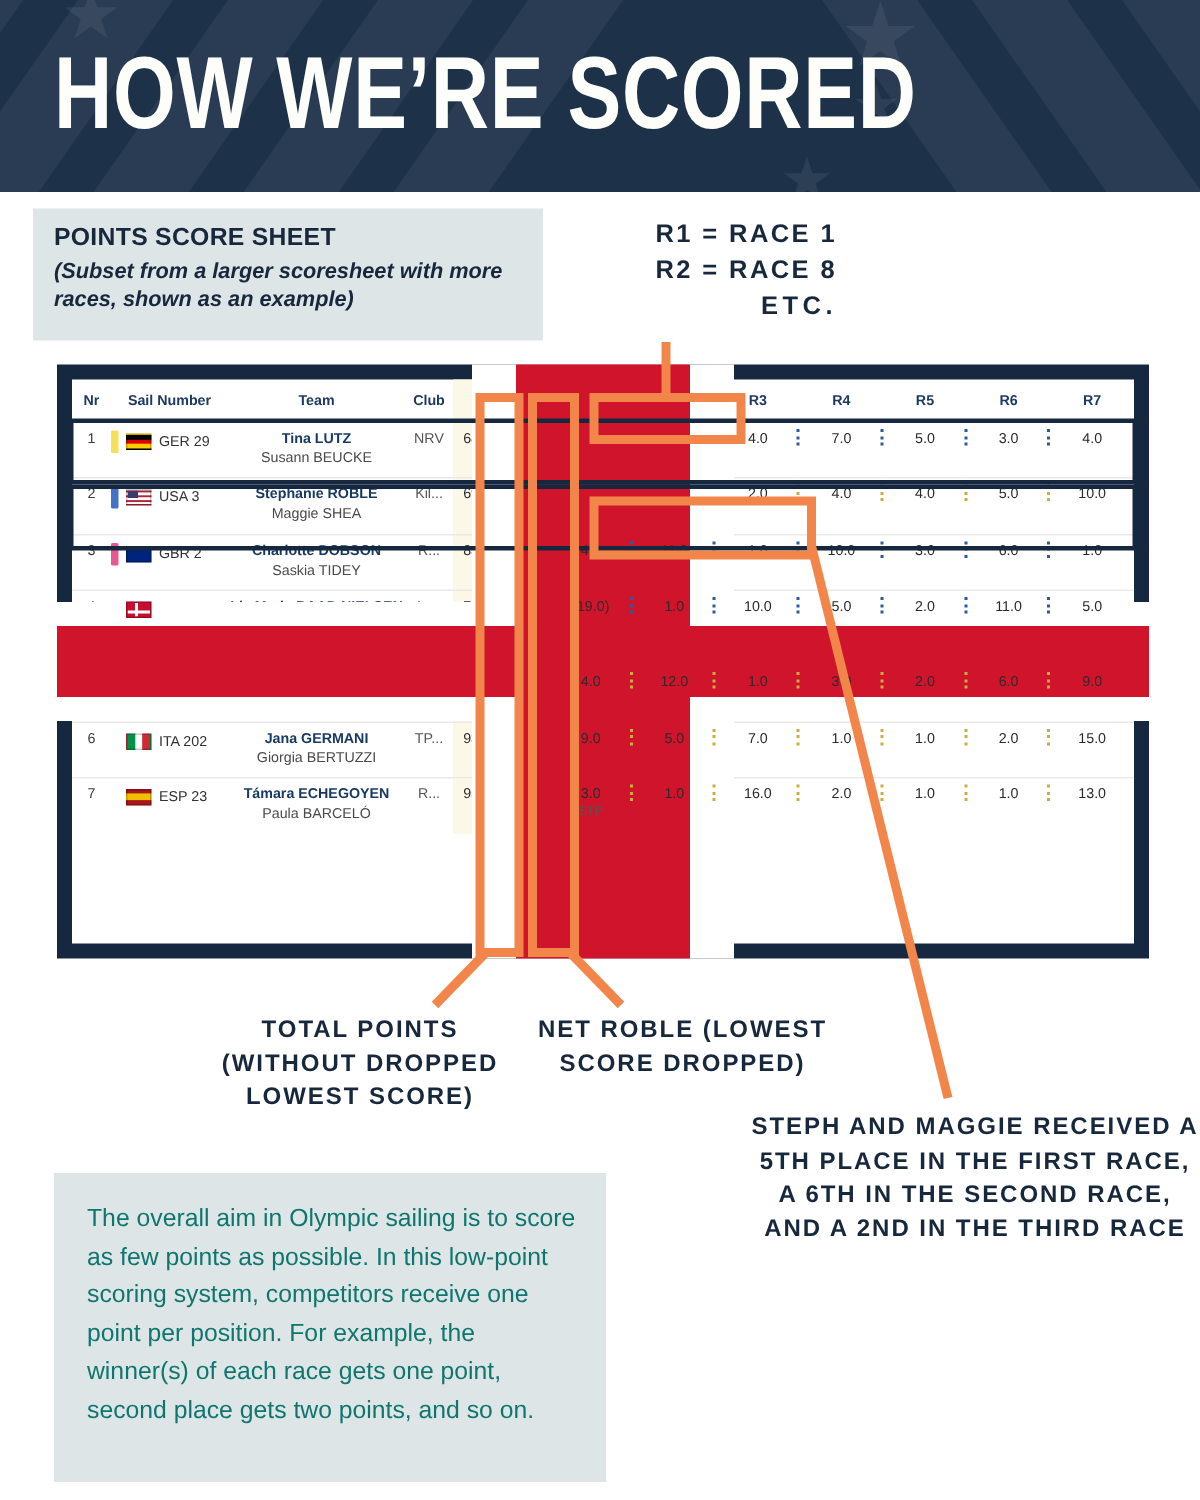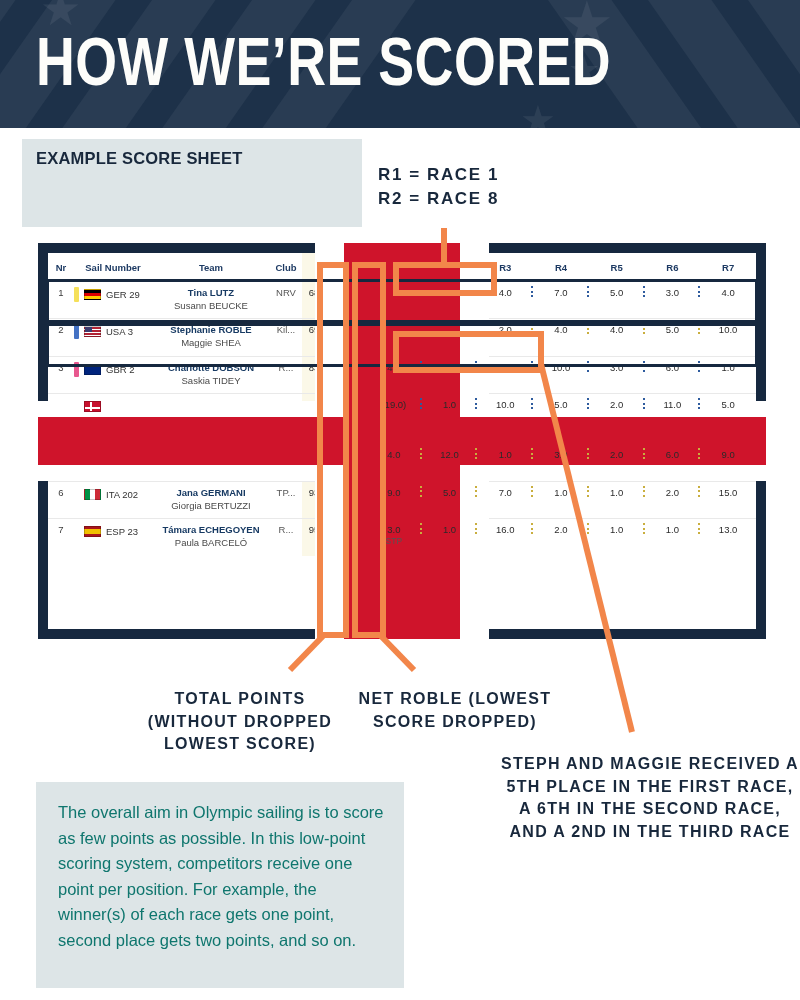--- a/index.html
+++ b/index.html
@@ -51,22 +51,22 @@
     font-size:16.5px; font-weight:bold; color:#18283c; letter-spacing:0.2px;
   }
   .example-sub {
     margin-top:4px;
     font-size:14.5px; font-style:italic; font-weight:bold; color:#18283c;
     line-height:1.32;
   }
 
   
   .r-legend {
-    position:absolute; left:378px; top:163px; width:180px;
-    text-align:left;
+    position:absolute; left:378px; top:144px; width:180px;
+    text-align:right;
     color:#18283c;
     font-weight:bold;
     font-size:17px;
     letter-spacing:1.6px;
     line-height:1.42;
   }
   .r-legend .etc { letter-spacing:3px; }
 
   
   .table-frame {
@@ -153,21 +153,20 @@
   .overlay { position:absolute; left:0; top:0; width:800px; height:1000px; pointer-events:none; }
 
   
   .callout {
     position:absolute;
     color:#18283c;
     font-weight:bold;
     letter-spacing:1.3px;
     text-align:center;
     line-height:1.42;
-    margin-top:12px;
   }
   .callout-total { left:130px; top:676px; width:220px; font-size:16px; }
   .callout-net   { left:340px; top:676px; width:230px; font-size:16px; }
   .callout-steph { left:500px; top:741px; width:300px; font-size:16px; }
 
   
   .para-box {
     position:absolute; left:36px; top:782px; width:368px; height:206px;
     background:#dde5e7;
     padding:18px 20px 0 22px;
@@ -194,26 +193,28 @@
 
     <span class="star" style="left:560px; top:-6px;">★</span>
     <span class="star" style="left:520px; top:100px; font-size:40px;">★</span>
     <span class="star" style="left:568px; top:52px; font-size:36px;">★</span>
     <span class="star" style="left:40px; top:-14px; font-size:46px;">★</span>
   </div>
   <div class="banner-title">HOW WE’RE SCORED</div>
 </div>
 
 <div class="example-box">
-  <div class="example-title">EXAMPLE SCORE SHEET</div>
+  <div class="example-title">POINTS SCORE SHEET</div>
+  <div class="example-sub">(Subset from a larger scoresheet with more races, shown as an example)</div>
 </div>
 
 <div class="r-legend">
   <div>R1 = RACE 1</div>
   <div>R2 = RACE 8</div>
+  <div class="etc">ETC.</div>
 </div>
 
 <div class="table-frame">
   <div class="table-inner">
     <table class="scores">
       <thead>
         <tr>
           <th class="h-nr">Nr</th>
           <th class="h-sail">Sail Number</th>
           <th class="h-team">Team</th>

